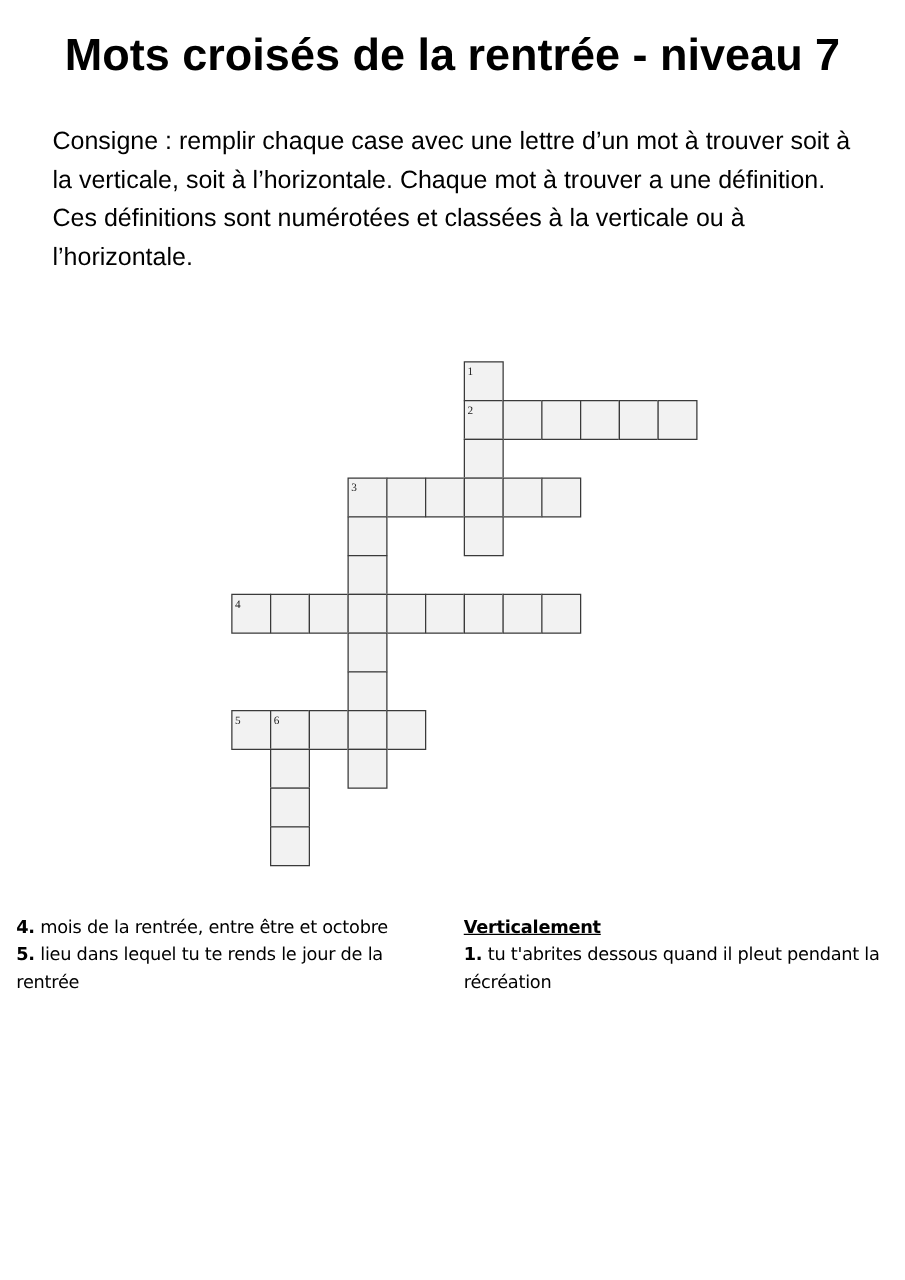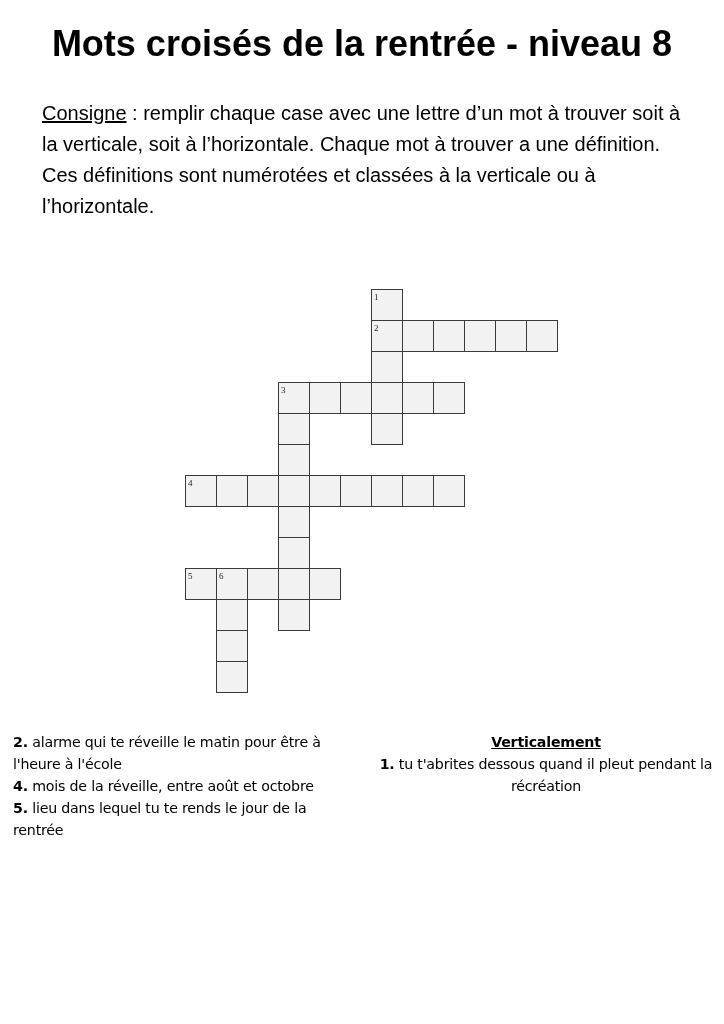--- a/index.html
+++ b/index.html
@@ -30,21 +30,20 @@
       position: absolute;
       left: 42px;
       top: 98px;
       width: 640px;
       font-family: "Liberation Sans", sans-serif;
       font-size: 20px;
       line-height: 31px;
       margin: 0;
     }
     .consigne .label {
-      text-decoration: underline;
     }
     .grid {
       position: absolute;
       left: 0;
       top: 0;
       width: 724px;
       height: 1024px;
       pointer-events: none;
     }
     .cell {
@@ -67,37 +66,37 @@
     }
     .defs {
       position: absolute;
       top: 731px;
       font-family: "DejaVu Sans", sans-serif;
       font-size: 14.2px;
       line-height: 22px;
       letter-spacing: -0.2px;
     }
     .defs.left { left: 13px; width: 345px; }
-    .defs.right { left: 371px; width: 350px; text-align: center; }
+    .defs.right { left: 371px; width: 350px; }
     .defs h3 {
       margin: 0;
       font-size: 14.2px;
       font-weight: bold;
       text-decoration: underline;
       line-height: 22px;
     }
     .defs p {
       margin: 0;
     }
     .defs b { font-weight: bold; }
   </style>
 </head>
 <body>
 
-<h1 class="title">Mots croisés de la rentrée - niveau 8</h1>
+<h1 class="title">Mots croisés de la rentrée - niveau 7</h1>
 
 <p class="consigne">
   <span class="label">Consigne</span><span> : remplir chaque case avec une lettre d’un mot à trouver soit à la verticale, soit à l’horizontale. Chaque mot à trouver a une définition. Ces définitions sont numérotées et classées à la verticale ou à l’horizontale.</span>
 </p>
 
 <div class="grid" id="grid">
     <div class="cell" style="left: 371px; top: 289px; background: rgb(242, 242, 242); border-color: rgb(58, 58, 58);">
       <span class="num">1</span>
     </div>
     <div class="cell" style="left: 371px; top: 320px; background: rgb(242, 242, 242); border-color: rgb(58, 58, 58);">
@@ -142,21 +141,20 @@
     <div class="cell" style="left: 247px; top: 568px; background: rgb(242, 242, 242); border-color: rgb(58, 58, 58);"></div>
     <div class="cell" style="left: 278px; top: 568px; background: rgb(242, 242, 242); border-color: rgb(58, 58, 58);"></div>
     <div class="cell" style="left: 309px; top: 568px; background: rgb(242, 242, 242); border-color: rgb(58, 58, 58);"></div>
     <div class="cell" style="left: 216px; top: 599px; background: rgb(242, 242, 242); border-color: rgb(58, 58, 58);"></div>
     <div class="cell" style="left: 278px; top: 599px; background: rgb(242, 242, 242); border-color: rgb(58, 58, 58);"></div>
     <div class="cell" style="left: 216px; top: 630px; background: rgb(242, 242, 242); border-color: rgb(58, 58, 58);"></div>
     <div class="cell" style="left: 216px; top: 661px; background: rgb(242, 242, 242); border-color: rgb(58, 58, 58);"></div>
   </div>
 
 <div class="defs left">
-  <p><b>2.</b><span> alarme qui te réveille le matin pour être à l'heure à l'école</span></p>
-  <p><b>4.</b><span> mois de la réveille, entre août et octobre</span></p>
+  <p><b>4.</b><span> mois de la rentrée, entre être et octobre</span></p>
   <p><b>5.</b><span> lieu dans lequel tu te rends le jour de la rentrée</span></p>
 </div>
 
 <div class="defs right">
   <h3>Verticalement</h3>
   <p><b>1.</b><span> tu t'abrites dessous quand il pleut pendant la récréation</span></p>
 </div>
 
 </body></html>

